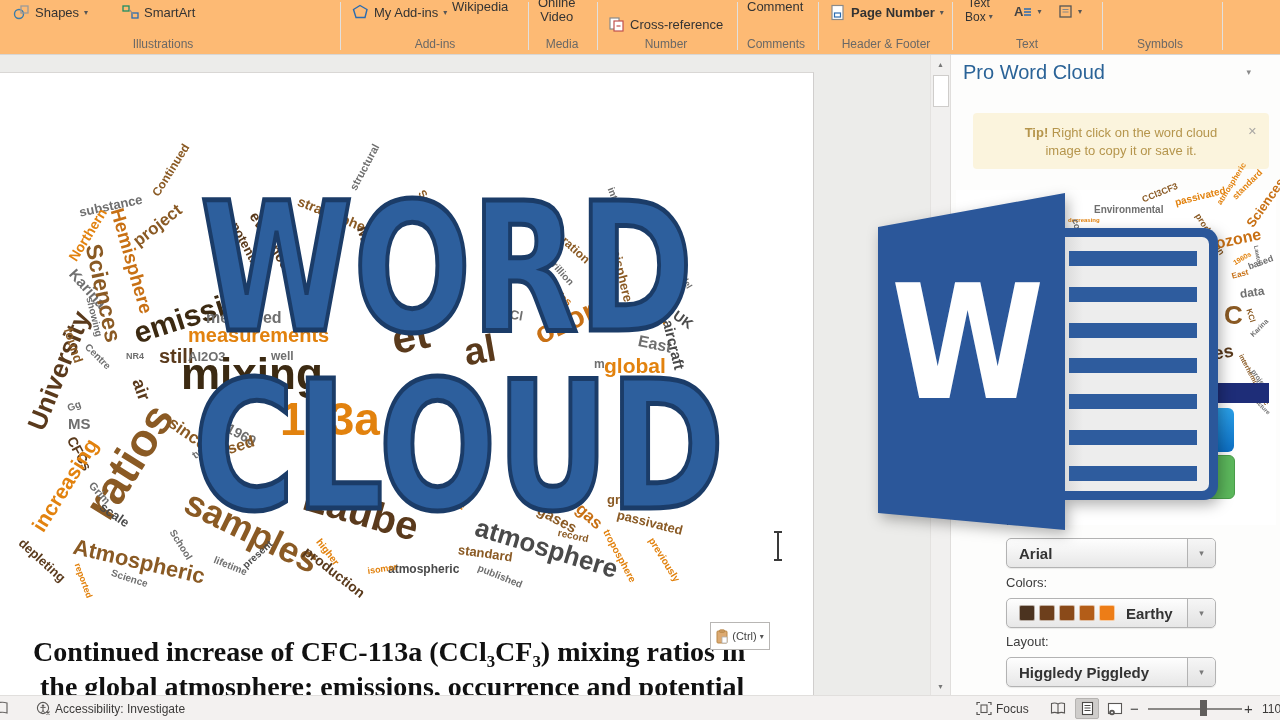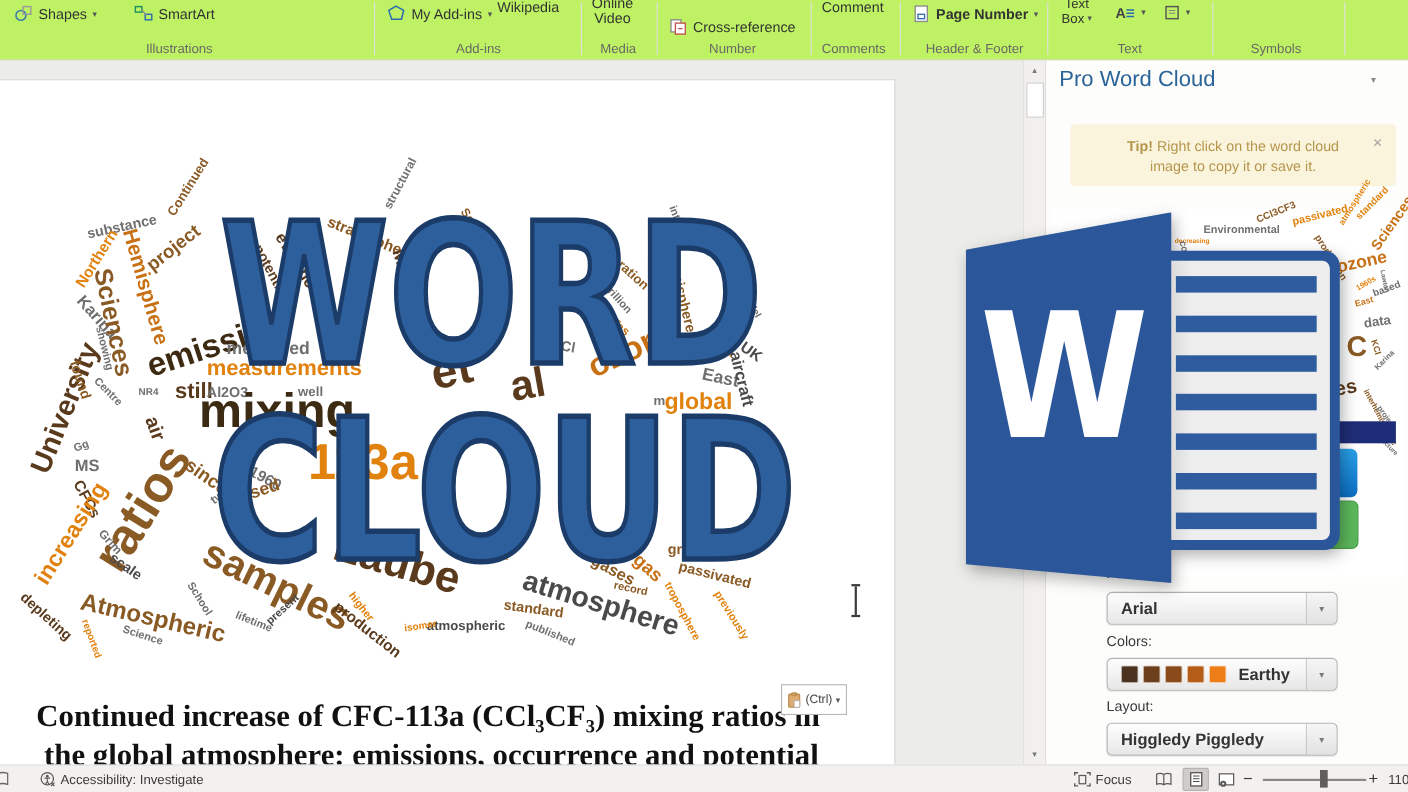--- a/index.html
+++ b/index.html
@@ -1,19 +1,19 @@
 <!DOCTYPE html>
 <html><head>
 <meta charset="utf-8">
 <style>
   html,body{margin:0;padding:0;background:#888;}
   #stage{position:relative;width:1280px;height:720px;background:#ececea;overflow:hidden;
          font-family:"Liberation Sans","DejaVu Sans",sans-serif;-webkit-font-smoothing:antialiased;}
   
-  #ribbon{position:absolute;left:0;top:0;width:1280px;height:54px;background:#bef264;border-bottom:1px solid #d8d6d4;}
+  #ribbon{position:absolute;left:0;top:0;width:1280px;height:54px;background:#fdba74;border-bottom:1px solid #d8d6d4;}
   .rbtn{position:absolute;display:flex;align-items:center;gap:5px;font-size:13px;color:#333;white-space:nowrap;cursor:default;}
   .rlabel{position:absolute;font-size:12px;color:#6a6866;transform:translateX(-50%);white-space:nowrap;}
   .vsep{position:absolute;top:2px;height:48px;width:1px;background:#e2e0de;}
   .caret{font-size:8px;color:#555;}
   .two-line{flex-direction:column;gap:0;line-height:14px;align-items:center;}
   
   #canvas{position:absolute;left:0;top:55px;width:950px;height:640px;background:#ececea;}
   #page{position:absolute;left:0;top:17px;width:813px;height:623px;background:#fff;border-top:1px solid #d9d7d5;border-right:1px solid #d0cecd;}
   #doc-cloud{position:absolute;left:18px;top:111px;width:700px;height:420px;}
   .cw{position:absolute;font-weight:bold;white-space:nowrap;transform-origin:left top;line-height:1;}

